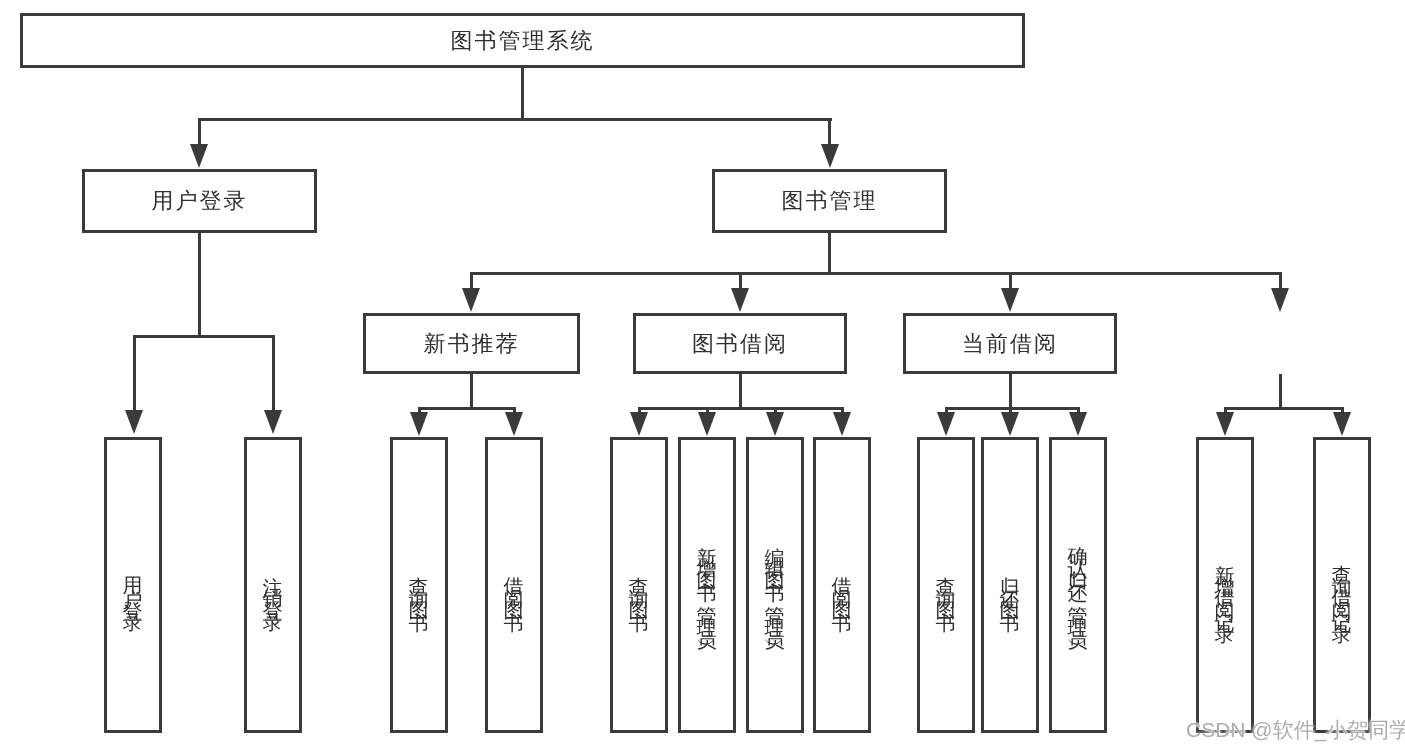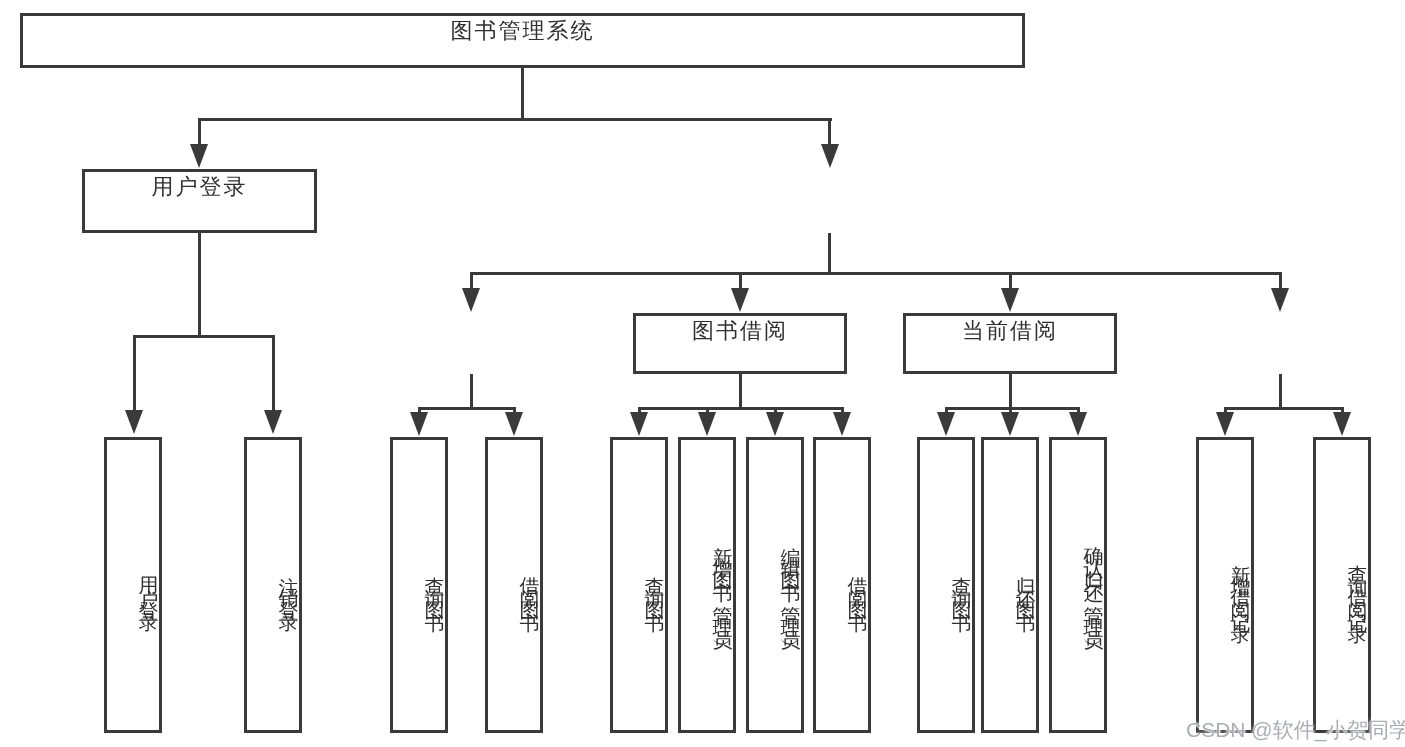--- a/index.html
+++ b/index.html
@@ -15,20 +15,21 @@
     font-family: "Liberation Sans", sans-serif;
     overflow: hidden;
   }
   
   .node {
     position: absolute;
     box-sizing: border-box;
     border: 3px solid #3a3a3a;
     background: #ffffff;
     display: flex;
+    align-items: center;
     justify-content: center;
     color: #2f2f2f;
   }
   .node.h {
     font-size: 22px;
     letter-spacing: 2px;
     white-space: nowrap;
   }
   .node.v {
     font-size: 20px;
@@ -81,40 +82,46 @@
 
   <div class="vline" style="left:521px; top:68px; height:52px;"></div>
   <div class="hline" style="left:198px; top:118px; width:634px;"></div>
   <div class="vline" style="left:198px; top:120px; height:24px;"></div>
   <div class="arrowhead" style="left:190px; top:144px;"></div>
   <div class="vline" style="left:828px; top:120px; height:24px;"></div>
   <div class="arrowhead" style="left:821px; top:144px;"></div>
 
   <div class="node h" style="left:82px; top:169px; width:235px; height:64px;">
     <span>用户登录</span>
+  </div>
+  <div class="node h" style="left:712px; top:169px; width:235px; height:64px;">
+    <span>图书管理</span>
   </div>
 
   <div class="vline" style="left:198px; top:233px; height:104px;"></div>
   <div class="hline" style="left:133px; top:335px; width:142px;"></div>
   <div class="vline" style="left:133px; top:337px; height:74px;"></div>
   <div class="arrowhead" style="left:125px; top:410px;"></div>
   <div class="vline" style="left:272px; top:337px; height:74px;"></div>
   <div class="arrowhead" style="left:264px; top:410px;"></div>
 
   <div class="vline" style="left:828px; top:233px; height:41px;"></div>
   <div class="hline" style="left:470px; top:272px; width:812px;"></div>
   <div class="vline" style="left:470px; top:274px; height:15px;"></div>
   <div class="arrowhead" style="left:462px; top:288px;"></div>
   <div class="vline" style="left:739px; top:274px; height:15px;"></div>
   <div class="arrowhead" style="left:731px; top:288px;"></div>
   <div class="vline" style="left:1009px; top:274px; height:15px;"></div>
   <div class="arrowhead" style="left:1001px; top:288px;"></div>
   <div class="vline" style="left:1279px; top:274px; height:15px;"></div>
   <div class="arrowhead" style="left:1271px; top:288px;"></div>
 
+  <div class="node h" style="left:363px; top:313px; width:217px; height:61px;">
+    <span>新书推荐</span>
+  </div>
   <div class="node h" style="left:633px; top:313px; width:214px; height:61px;">
     <span>图书借阅</span>
   </div>
   <div class="node h" style="left:903px; top:313px; width:214px; height:61px;">
     <span>当前借阅</span>
   </div>
 
   <div class="vline" style="left:470px; top:374px; height:35px;"></div>
   <div class="hline" style="left:418px; top:407px; width:98px;"></div>
   <div class="vline" style="left:418px; top:409px; height:4px;"></div>

